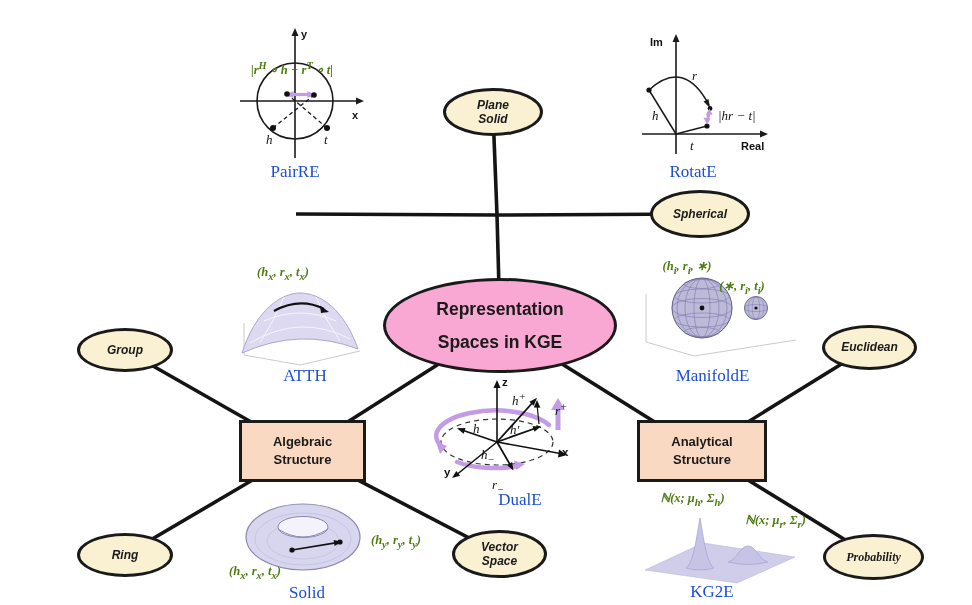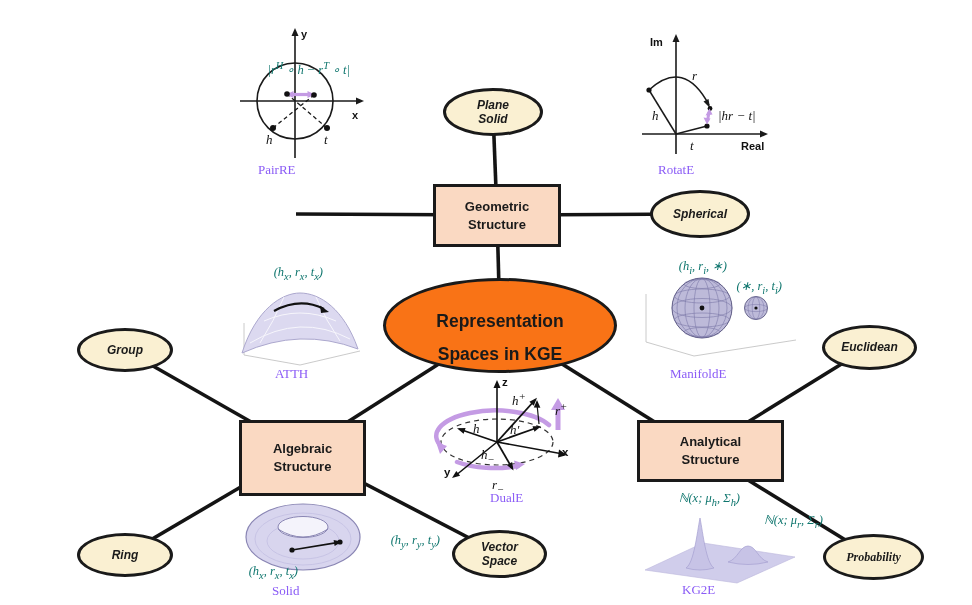--- a/index.html
+++ b/index.html
@@ -9,27 +9,27 @@
 
   .lines { position:absolute; left:0; top:0; z-index:1; }
   .illus { position:absolute; z-index:2; }
 
   .node { position:absolute; z-index:3; display:flex; align-items:center; justify-content:center;
           text-align:center; border:3px solid #1a1a1a; color:#1a1a1a; }
   .ellipse { border-radius:50%; background:#FAF0D2; font-weight:bold; font-style:italic;
              font-size:12px; line-height:1.2; padding:0 4px; }
   .ellipse.narrow { padding:0 22px;text-align:center; }
   .box { background:#FAD9C2; font-weight:bold; font-size:13px; line-height:1.35; padding:0 12px; }
-  .center-ellipse { border-radius:50%; background:#f97316; border-width:3.5px; font-weight:bold;
-                    font-size:17.5px; line-height:1.85; padding:0 30px; z-index:3;align-items:flex-end; }
+  .center-ellipse { border-radius:50%; background:#f9a8d4; border-width:3.5px; font-weight:bold;
+                    font-size:17.5px; line-height:1.85; padding:0 30px; z-index:3; }
 
   .mathlabel { position:absolute; z-index:4; font-family:"Liberation Serif", serif; font-style:italic;
-               font-size:12.5px; color:#0f766e; text-align:right; line-height:1.1; white-space:nowrap; }
-  .caption { position:absolute; z-index:4; font-family:"Liberation Serif", serif; font-size:13px;
-             color:#8b5cf6; text-align:left; white-space:nowrap; }
+               font-size:12.5px; color:#4d7c0f; text-align:center; line-height:1.1; white-space:nowrap;font-weight:bold; }
+  .caption { position:absolute; z-index:4; font-family:"Liberation Serif", serif; font-size:17px;
+             color:#1d4ed8; text-align:center; white-space:nowrap; }
   .axis-div { position:absolute; z-index:4; font-family:"Liberation Sans", sans-serif; font-weight:bold;
               font-size:11.5px; color:#111; }
   .vletter { position:absolute; z-index:4; font-family:"Liberation Serif", serif; font-style:italic;
              font-size:13px; color:#111; white-space:nowrap; }
 
   svg text { font-family:"Liberation Serif", serif; fill:#111; }
   svg text.ax { font-family:"Liberation Sans", sans-serif; font-weight:bold; font-size:11px; font-style:normal; }
   svg text.it { font-style:italic; font-size:13px; }
 </style>
 </head>
@@ -226,27 +226,24 @@
     <path d="M 100,57 C 110,54 112,41 120,41 C 128,41 130,54 140,57 Q 120,62 100,57 Z" fill="#C7C3E6" stroke="#A6A1D1" stroke-width="0.7"></path>
   </svg>
   <div class="mathlabel" style="left:645px; top:492px; width:95px;">ℕ(x; μ<sub>h</sub>, Σ<sub>h</sub>)</div>
   <div class="mathlabel" style="left:728px; top:514px; width:95px;">ℕ(x; μ<sub>r</sub>, Σ<sub>r</sub>)</div>
   <div class="caption" style="left:682px; top:582px; width:60px;">KG2E</div>
 
   <div class="node center-ellipse" style="left:383px; top:278px; width:234px; height:95px;">
     <span>Representation Spaces in KGE</span>
   </div>
 
-  <div class="node box" style="left:433px; top:184px; width:128px; height:63px;">
-    <span>Geometric Structure</span>
-  </div>
-  <div class="node box" style="left:239px; top:420px; width:127px; height:76px;">
+  <div class="node box" style="left:239px; top:420px; width:127px; height:62px;">
     <span>Algebraic Structure</span>
   </div>
-  <div class="node box" style="left:637px; top:420px; width:147px; height:62px;">
+  <div class="node box" style="left:637px; top:420px; width:130px; height:62px;">
     <span>Analytical Structure</span>
   </div>
 
   <div class="node ellipse narrow" style="left:443px; top:88px; width:100px; height:48px;">
     <span>Plane Solid</span>
   </div>
   <div class="node ellipse" style="left:650px; top:190px; width:100px; height:48px;">
     <span>Spherical</span>
   </div>
   <div class="node ellipse" style="left:77px; top:328px; width:96px; height:44px;justify-content:center;">

